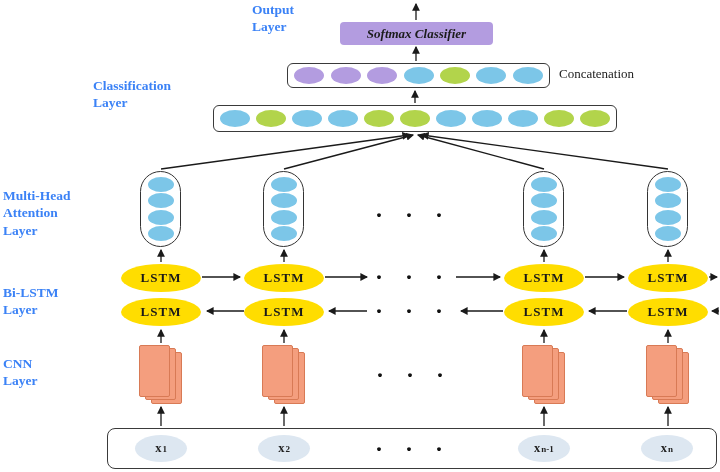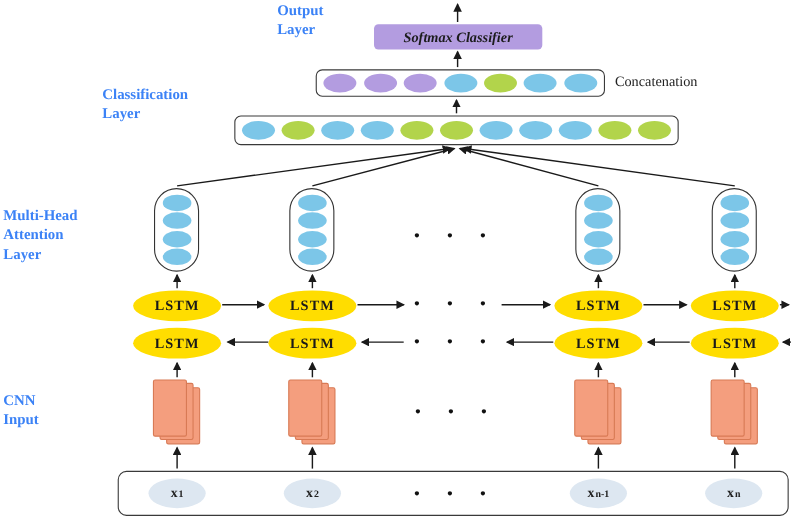--- a/index.html
+++ b/index.html
@@ -80,21 +80,22 @@
       <line x1="161" y1="426" x2="161" y2="407" marker-end="url(#ah)"></line>
       <line x1="284" y1="426" x2="284" y2="407" marker-end="url(#ah)"></line>
       <line x1="544" y1="426" x2="544" y2="407" marker-end="url(#ah)"></line>
       <line x1="668" y1="426" x2="668" y2="407" marker-end="url(#ah)"></line>
     </g>
   </svg>
 
   <div class="layer-label" style="left:252px;top:1px;width:72px;">Output Layer</div>
   <div class="layer-label" style="left:3px;top:187px;width:88px;">Multi-Head Attention Layer</div>
   <div class="layer-label" style="left:93px;top:77px;width:104px;">Classification Layer</div>
-  <div class="layer-label" style="left:3px;top:355px;width:52px;">CNN Input</div>
+  <div class="layer-label" style="left:3px;top:284px;width:72px;">Bi-LSTM Layer</div>
+  <div class="layer-label" style="left:3px;top:355px;width:52px;">CNN Layer</div>
 
   <div class="softmax" style="background-color: rgb(179, 156, 224); font-style: italic;">Softmax Classifier</div>
 
   <div class="box concat-box">
       <span class="node" style="background-color: rgb(179, 156, 224);"></span>
       <span class="node" style="background-color: rgb(179, 156, 224);"></span>
       <span class="node" style="background-color: rgb(179, 156, 224);"></span>
       <span class="node" style="background-color: rgb(124, 198, 232);"></span>
       <span class="node" style="background-color: rgb(178, 212, 75);"></span>
       <span class="node" style="background-color: rgb(124, 198, 232);"></span>

